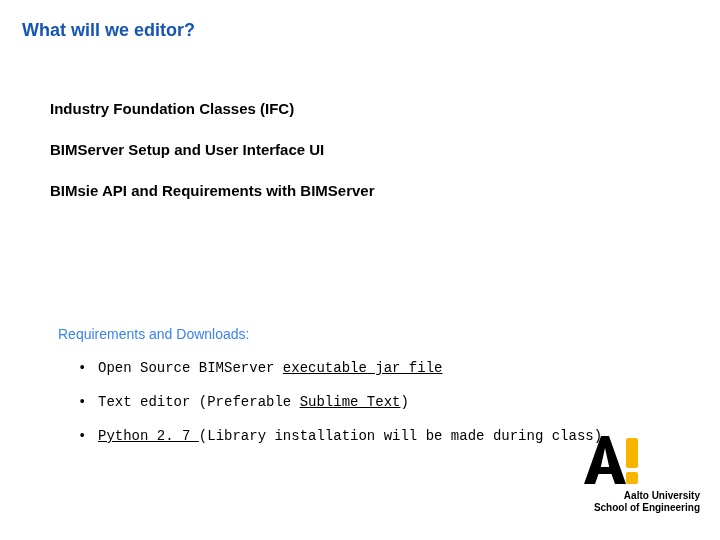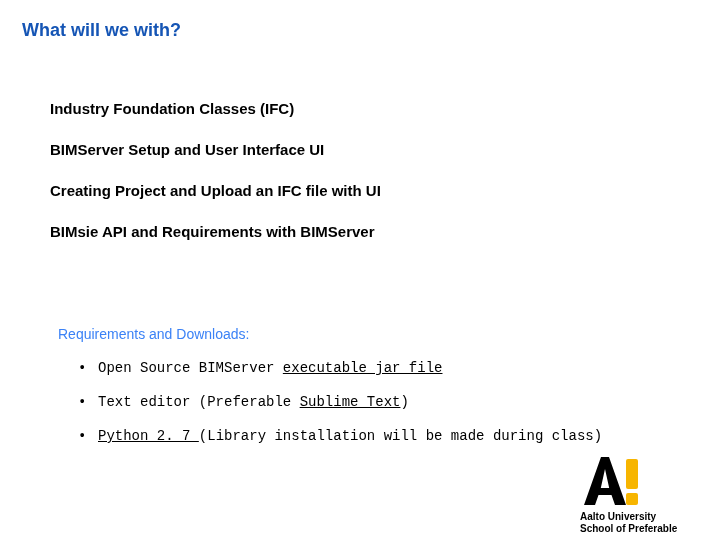--- a/index.html
+++ b/index.html
@@ -69,23 +69,23 @@
     left: 4px;
     top: 0;
     font-size: 14px;
   }
   .u {
     text-decoration: underline;
   }
   .logo {
     position: absolute;
     right: 20px;
-    bottom: 6px;
+    bottom: 27px;
     width: 120px;
-    text-align: left;
+    text-align: right;
   }
   .logo-mark {
     position: relative;
     width: 60px;
     height: 52px;
     margin-left: 2px;
     margin-bottom: 4px;
   }
   .a-shape {
     position: absolute;
@@ -120,26 +120,25 @@
     color: #000;
   }
   .logo-text .l1 { font-weight: bold; }
   .logo-text .l2 { font-weight: bold; }
 </style>
 </head>
 <body>
 
 <div class="slide">
 
-  <div class="title">What will we with?</div>
+  <div class="title">What will we editor?</div>
 
   <div class="topics">
     <div class="topic">Industry Foundation Classes (IFC)</div>
     <div class="topic">BIMServer Setup and User Interface UI</div>
-    <div class="topic">Creating Project and Upload an IFC file with UI</div>
     <div class="topic">BIMsie API and Requirements with BIMServer</div>
   </div>
 
   <div class="req-block">
     <div class="req-heading">Requirements and Downloads:</div>
     <ul class="req-list">
       <li>
         <span>Open Source BIMServer </span><span class="u">executable jar file</span><span></span>
       </li>
       <li>
@@ -156,17 +155,17 @@
       <svg class="a-shape" viewBox="0 0 46 52">
         <path d="M19 2 L27 2 L44 50 L33 50 L29.5 40 L16.5 40 L13 50 L2 50 Z M23 14 L18.8 33 L27.2 33 Z" fill="#000"></path>
       </svg>
       <div class="excl">
         <div class="excl-bar"></div>
         <div class="excl-dot"></div>
       </div>
     </div>
     <div class="logo-text">
       <div class="l1">Aalto University</div>
-      <div class="l2">School of Preferable</div>
+      <div class="l2">School of Engineering</div>
     </div>
   </div>
 
 </div>
 
 </body></html>

